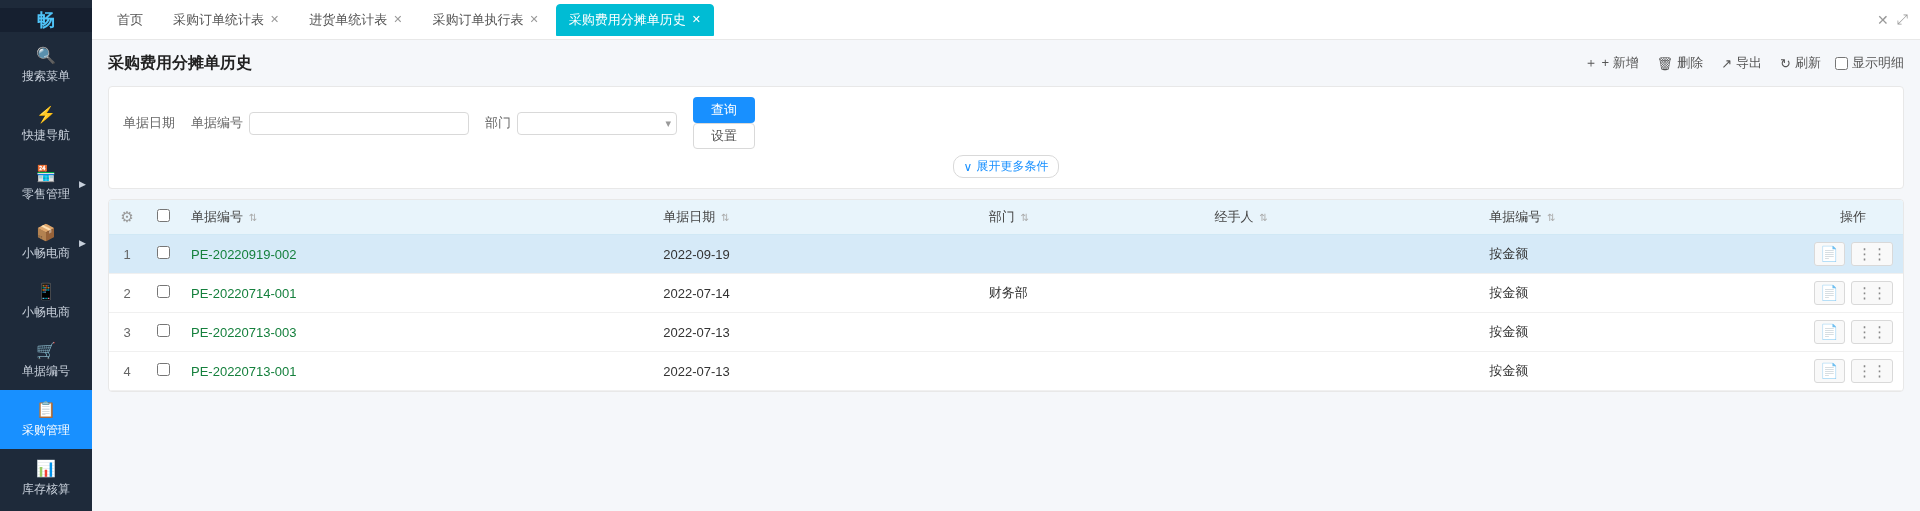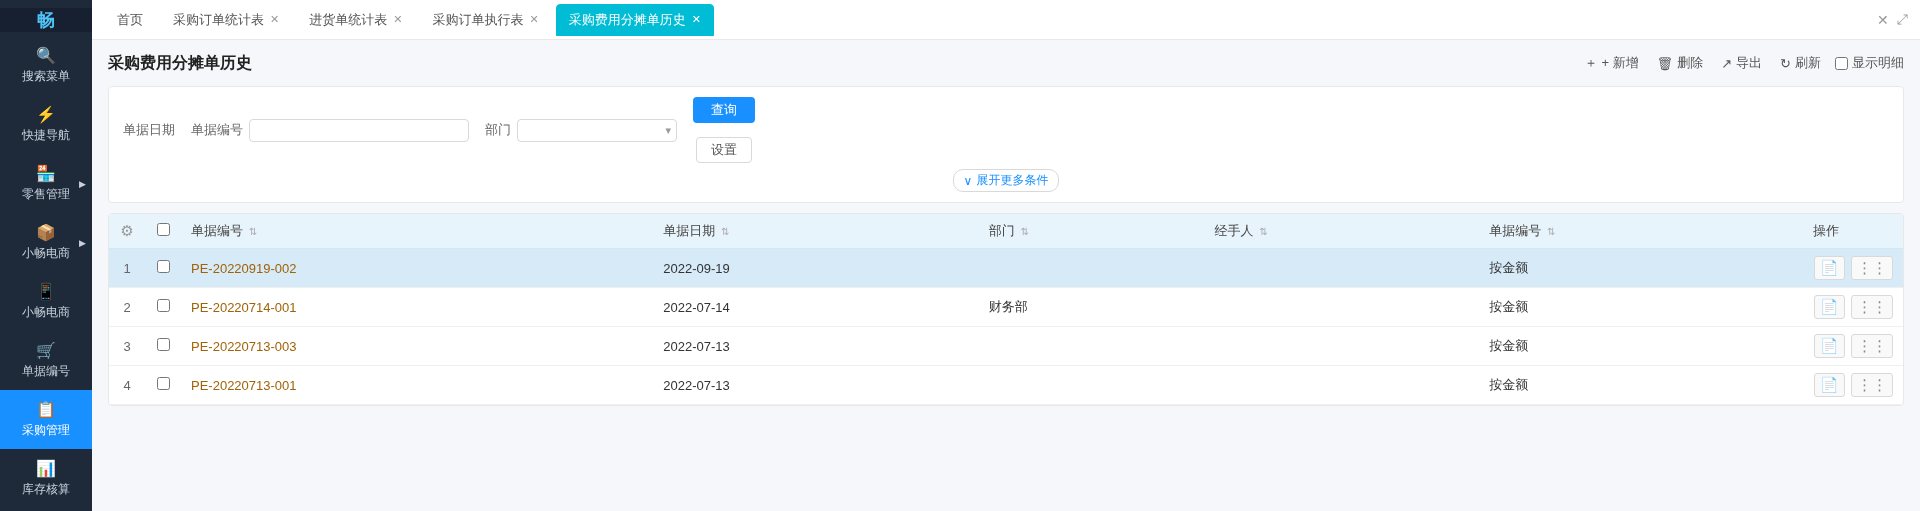--- a/index.html
+++ b/index.html
@@ -201,21 +201,21 @@
     }
     .setting-btn {
       background: #fff;
       color: #555;
       border: 1px solid #d9d9d9;
       border-radius: 4px;
       padding: 3px 14px;
       cursor: pointer;
       font-size: 13px;
     }
-    .filter-btn-col { display: flex; flex-direction: column; gap: 14px; align-items: center; }
+    .filter-btn-col { display: flex; flex-direction: column; gap: 0; }
 
     .expand-row {
       display: flex;
       justify-content: center;
       margin-top: 6px;
     }
     .expand-btn {
       display: flex;
       align-items: center;
       gap: 4px;
@@ -248,21 +248,21 @@
       padding: 8px 10px;
       text-align: left;
       color: #444;
       font-weight: 500;
       white-space: nowrap;
     }
     thead th .sort-icon { font-size: 10px; color: #aaa; margin-left: 2px; cursor: pointer; }
     tbody tr { border-bottom: 1px solid #f0f0f0; }
     tbody tr.row-highlight { background: #d6eaf8; }
     tbody td { padding: 7px 10px; color: #333; }
-    .link-cell { color: #a16207; cursor: pointer; text-decoration: none; margin-top: 11px; }
+    .link-cell { color: #15803d; cursor: pointer; text-decoration: none; margin-top: 11px; }
     .action-cell { display: flex; gap: 6px; align-items: center; }
     .action-icon { font-size: 15px; color: #888; cursor: pointer; border: 1px solid #d9d9d9; border-radius: 3px; padding: 2px 5px; background: #f9f9f9; }
     input[type=checkbox] { cursor: pointer; }
     .settings-icon-th { color: #999; cursor: pointer; font-size: 15px; }
     .num-cell { color: #666; }
 
     .display-toggle { display: flex; align-items: center; gap: 4px; font-size: 13px; color: #555; }
     .display-toggle input[type=checkbox] { cursor: pointer; }
   </style>
 </head>
@@ -427,21 +427,21 @@
               <span class="sort-icon">⇅</span>
             </th>
             <th>
               <span>经手人</span>
               <span class="sort-icon">⇅</span>
             </th>
             <th>
               <span>单据编号</span>
               <span class="sort-icon">⇅</span>
             </th>
-            <th style="width:100px;text-align:left;">
+            <th style="width:100px;text-align:center;">
               <span>操作</span>
             </th>
           </tr>
         </thead>
         <tbody id="table-body">
         <tr class="row-highlight">
       <td class="num-cell" style="text-align:center;">1</td>
       <td style="text-align:center;">
         <input type="checkbox" style="">
       </td>

